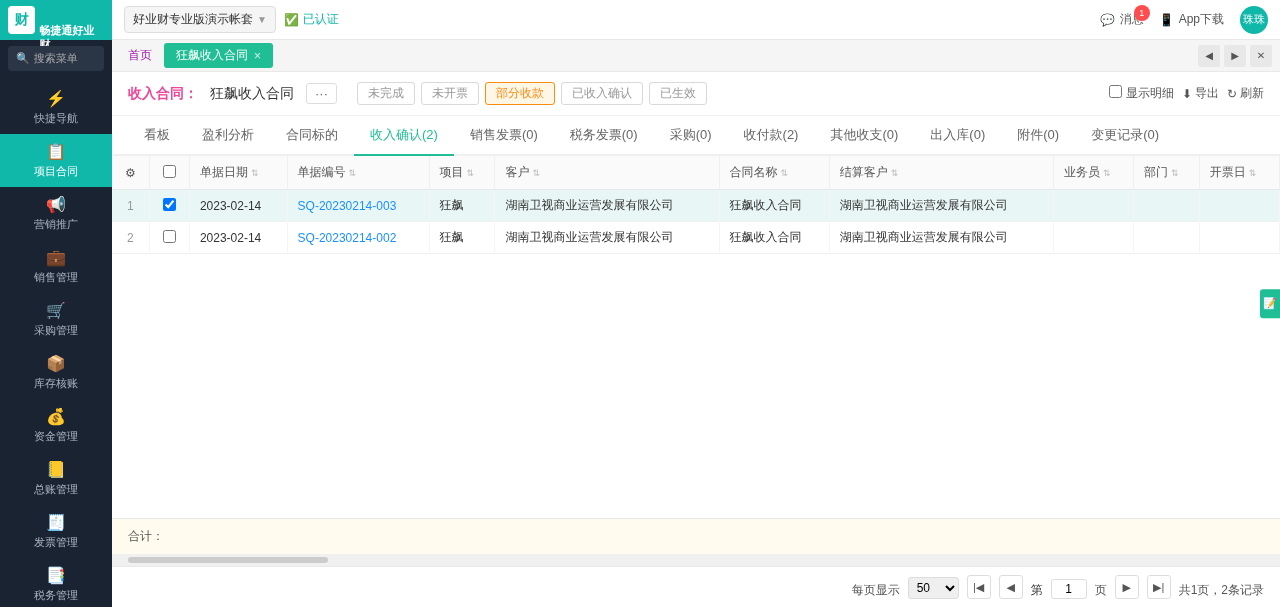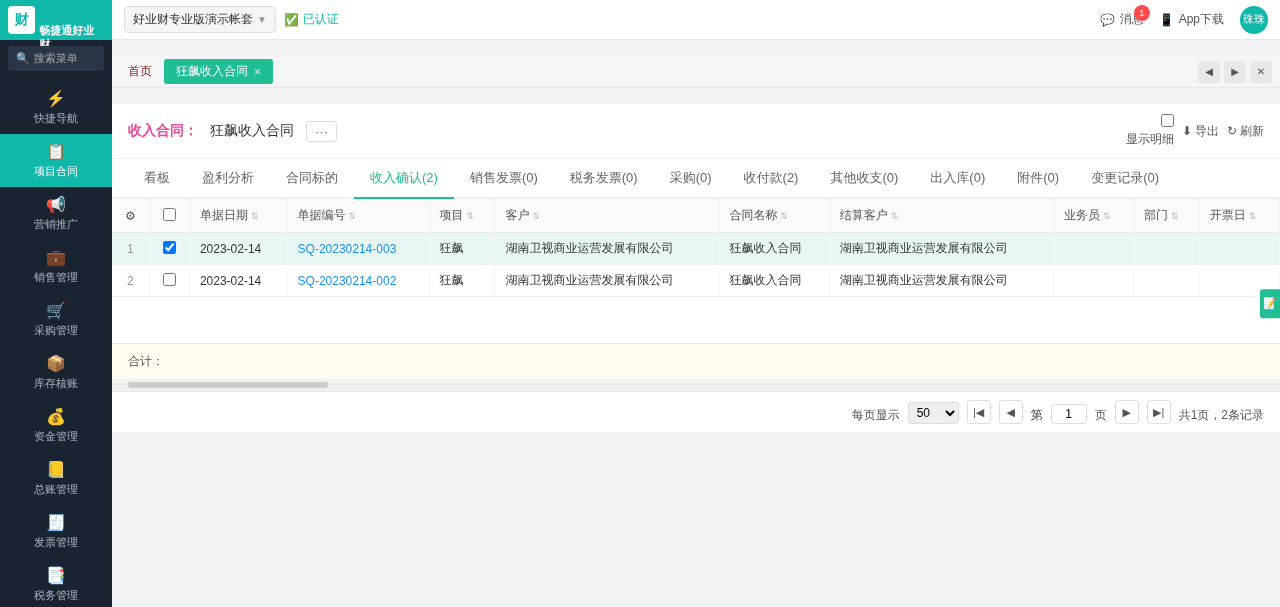--- a/index.html
+++ b/index.html
@@ -11,35 +11,35 @@
     .sidebar-logo-text { color: white; font-size: 11px; font-weight: bold; line-height: 1.2; margin-top: 48px; }
     .sidebar-logo-sub { color: rgba(255,255,255,0.7); font-size: 9px; }
     .sidebar-search { padding: 6px 8px; }
     .sidebar-search-btn { background: #2a3545; border: none; color: #aaa; width: 100%; padding: 5px 8px; border-radius: 4px; cursor: pointer; text-align: left; font-size: 11px; display: flex; align-items: center; gap: 4px; }
     .sidebar-nav { padding: 4px 0; }
     .sidebar-item { display: flex; flex-direction: column; align-items: center; padding: 8px 4px; cursor: pointer; color: #aab4c0; font-size: 11px; gap: 3px; }
     .sidebar-item.active { color: #fff; background: #0fb8a9; }
     .sidebar-item-icon { font-size: 16px; }
 
     
-    .main { flex: 1; display: flex; flex-direction: column; height: 432px; overflow: hidden; gap: 16px; }
+    .main { flex: 1; display: flex; flex-direction: column; height: 607px; overflow: hidden; }
 
     
     .topbar { background: white; height: 40px; display: flex; align-items: center; padding: 0 12px; border-bottom: 1px solid #e8e8e8; gap: 8px; }
     .topbar-company { display: flex; align-items: center; gap: 4px; font-size: 12px; color: #333; background: #f5f5f5; padding: 4px 8px; border-radius: 4px; border: 1px solid #ddd; cursor: pointer; }
     .topbar-company-arrow { color: #999; font-size: 10px; }
     .topbar-certified { display: flex; align-items: center; gap: 4px; color: #0fb8a9; font-size: 12px; }
     .topbar-right { margin-left: auto; display: flex; align-items: center; gap: 16px; }
     .topbar-action { display: flex; align-items: center; gap: 4px; cursor: pointer; color: #555; font-size: 12px; position: relative; }
     .topbar-badge { background: #ff4d4f; color: white; border-radius: 50%; width: 16px; height: 16px; font-size: 9px; display: flex; align-items: center; justify-content: center; position: absolute; top: -6px; right: -6px; }
     .topbar-avatar { width: 28px; height: 28px; background: #0fb8a9; border-radius: 50%; display: flex; align-items: center; justify-content: center; color: white; font-size: 11px; }
 
     
     .tabbar { background: #f5f5f5; height: 32px; display: flex; align-items: center; padding: 0 8px; border-bottom: 1px solid #e8e8e8; gap: 4px; }
-    .tabbar-home { color: #7f1d1d; font-size: 12px; padding: 4px 8px; cursor: pointer; }
+    .tabbar-home { color: #a21caf; font-size: 12px; padding: 4px 8px; cursor: pointer; }
     .tabbar-tab { background: #1fbe94; color: white; padding: 4px 12px; border-radius: 3px; font-size: 12px; display: flex; align-items: center; gap: 6px; cursor: pointer; }
     .tabbar-tab-close { cursor: pointer; opacity: 0.8; }
     .tabbar-nav { margin-left: auto; display: flex; gap: 4px; }
     .tabbar-nav-btn { background: #e8e8e8; border: none; width: 22px; height: 22px; border-radius: 2px; cursor: pointer; display: flex; align-items: center; justify-content: center; font-size: 10px; color: #555; }
 
     
     .content { flex: 1; background: white; display: flex; flex-direction: column; overflow: hidden; }
 
     
     .page-header { padding: 10px 16px; display: flex; align-items: center; gap: 12px; border-bottom: 1px solid #f0f0f0; }
@@ -48,21 +48,21 @@
     .page-more-btn { background: none; border: 1px solid #ddd; padding: 2px 8px; border-radius: 3px; cursor: pointer; color: #666; font-size: 13px; }
     .status-tags { display: flex; gap: 6px; margin-left: 8px; }
     .status-tag { padding: 2px 10px; border-radius: 3px; font-size: 12px; border: 1px solid; cursor: pointer; }
     .status-tag.uncomplete { border-color: #d9d9d9; color: #999; background: white; }
     .status-tag.uninvoice { border-color: #d9d9d9; color: #999; background: white; }
     .status-tag.partial { border-color: #fa8c16; color: #fa8c16; background: #fff7e6; }
     .status-tag.confirmed { border-color: #d9d9d9; color: #999; background: white; }
     .status-tag.effective { border-color: #d9d9d9; color: #999; background: white; }
     .page-actions { margin-left: auto; display: flex; gap: 8px; align-items: center; }
     .page-action-btn { background: none; border: none; cursor: pointer; color: #555; font-size: 12px; display: flex; align-items: center; gap: 3px; }
-    .page-action-checkbox { display: flex; align-items: flex-end; gap: 4px; font-size: 12px; color: #555; flex-direction: column; }
+    .page-action-checkbox { display: flex; align-items: flex-start; gap: 4px; font-size: 12px; color: #555; }
 
     
     .sub-tabs { display: flex; border-bottom: 2px solid #f0f0f0; padding: 0 16px; background: white; }
     .sub-tab { padding: 10px 16px; font-size: 13px; color: #666; cursor: pointer; border-bottom: 2px solid transparent; margin-bottom: -2px; }
     .sub-tab.active { color: #1fbe94; border-bottom-color: #1fbe94; font-weight: 500; }
 
     
     .table-area { flex: 1; overflow: auto; padding: 0 0 0 0; }
     table { width: 100%; border-collapse: collapse; font-size: 12px; }
     thead tr { background: #fafafa; }
@@ -200,20 +200,27 @@
       <button class="tabbar-nav-btn">✕</button>
     </div>
   </div>
 
   <div class="content">
 
     <div class="page-header">
       <span class="page-title">收入合同：</span>
       <span class="page-title-name">狂飙收入合同</span>
       <button class="page-more-btn">···</button>
+      <div class="status-tags">
+        <span class="status-tag uncomplete">未完成</span>
+        <span class="status-tag uninvoice">未开票</span>
+        <span class="status-tag partial">部分收款</span>
+        <span class="status-tag confirmed">已收入确认</span>
+        <span class="status-tag effective">已生效</span>
+      </div>
       <div class="page-actions">
         <label class="page-action-checkbox">
           <input type="checkbox" style="">
           <span>显示明细</span>
         </label>
         <button class="page-action-btn">
           <span>⬇</span>
           <span>导出</span>
         </button>
         <button class="page-action-btn">

